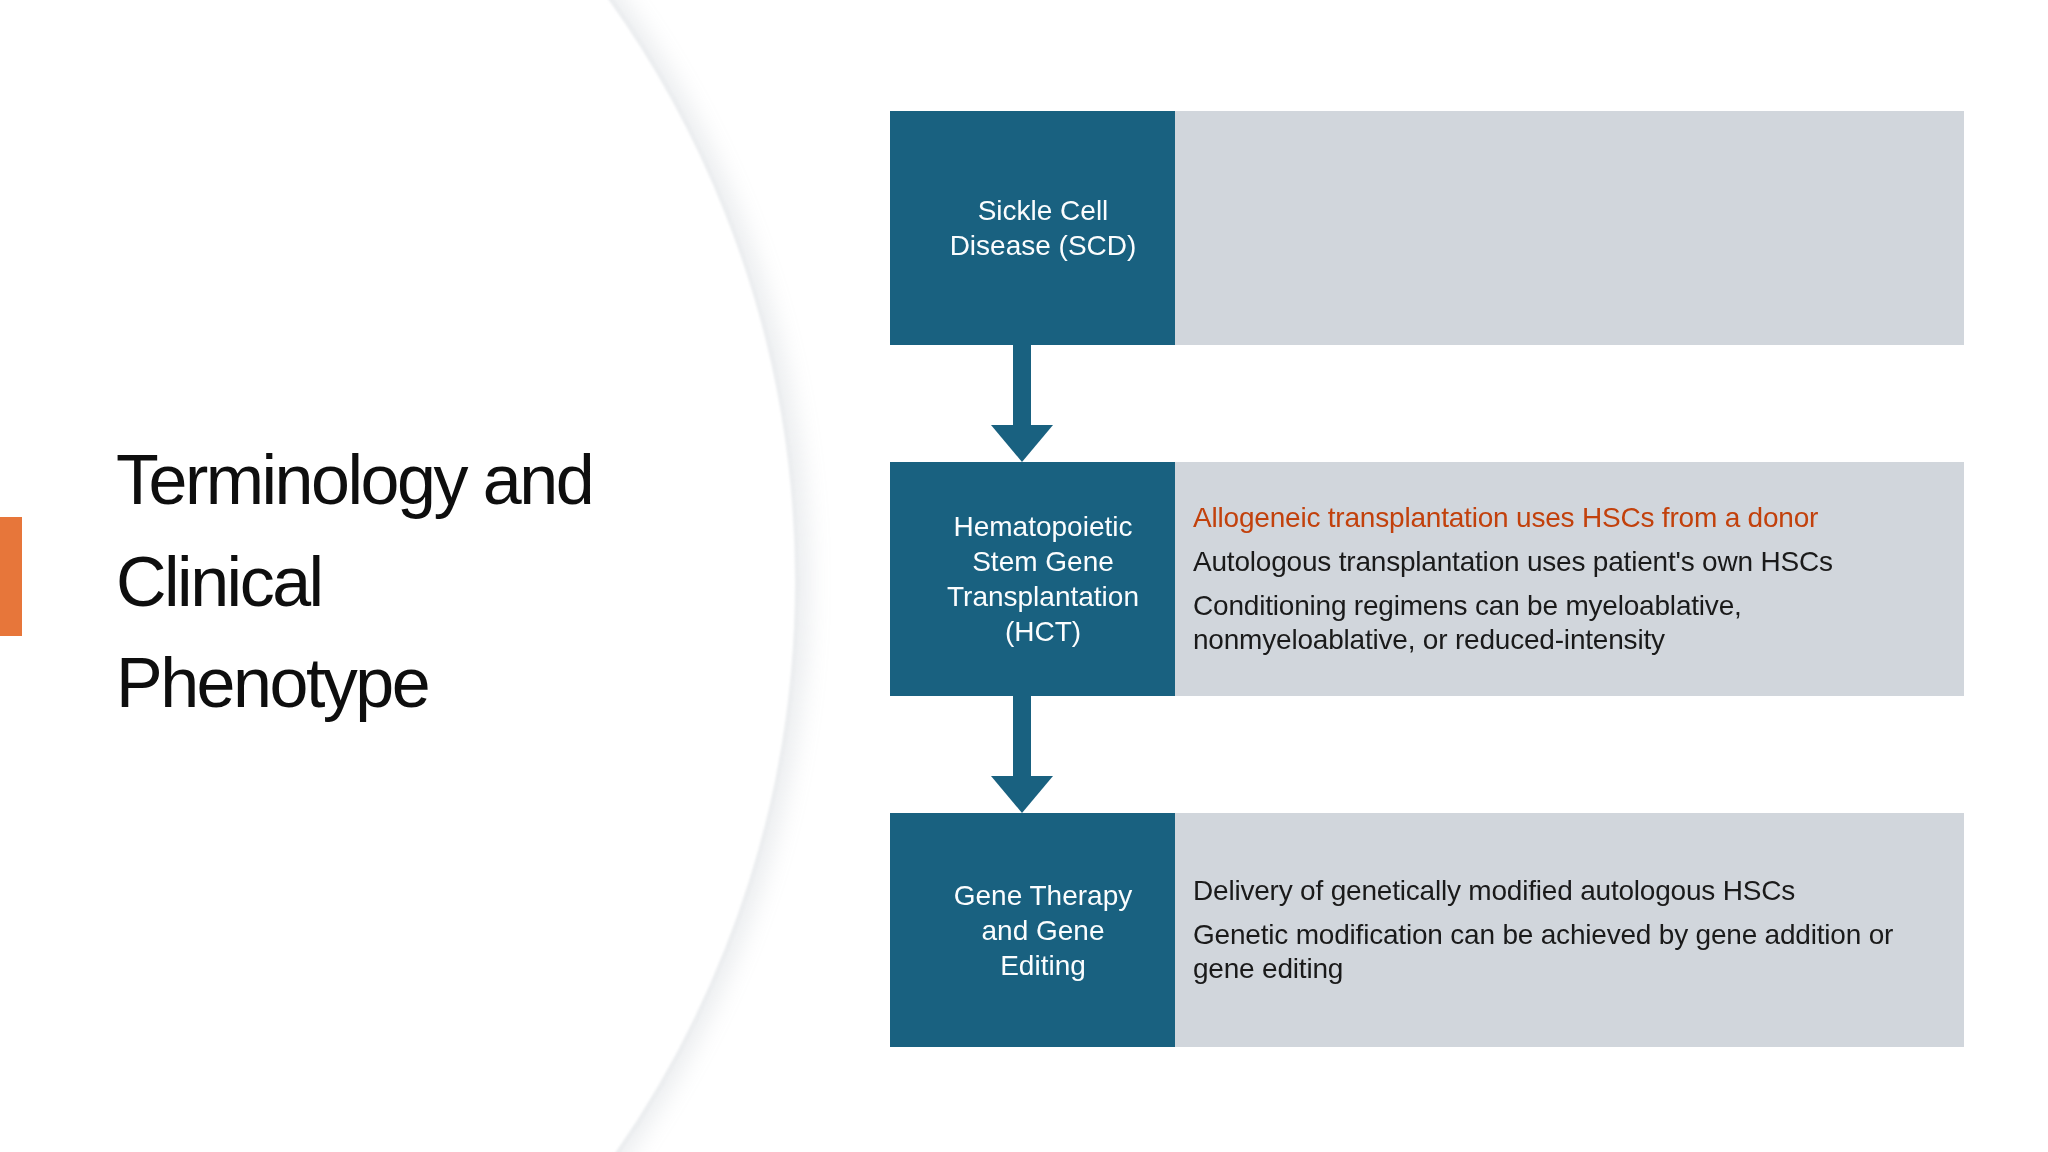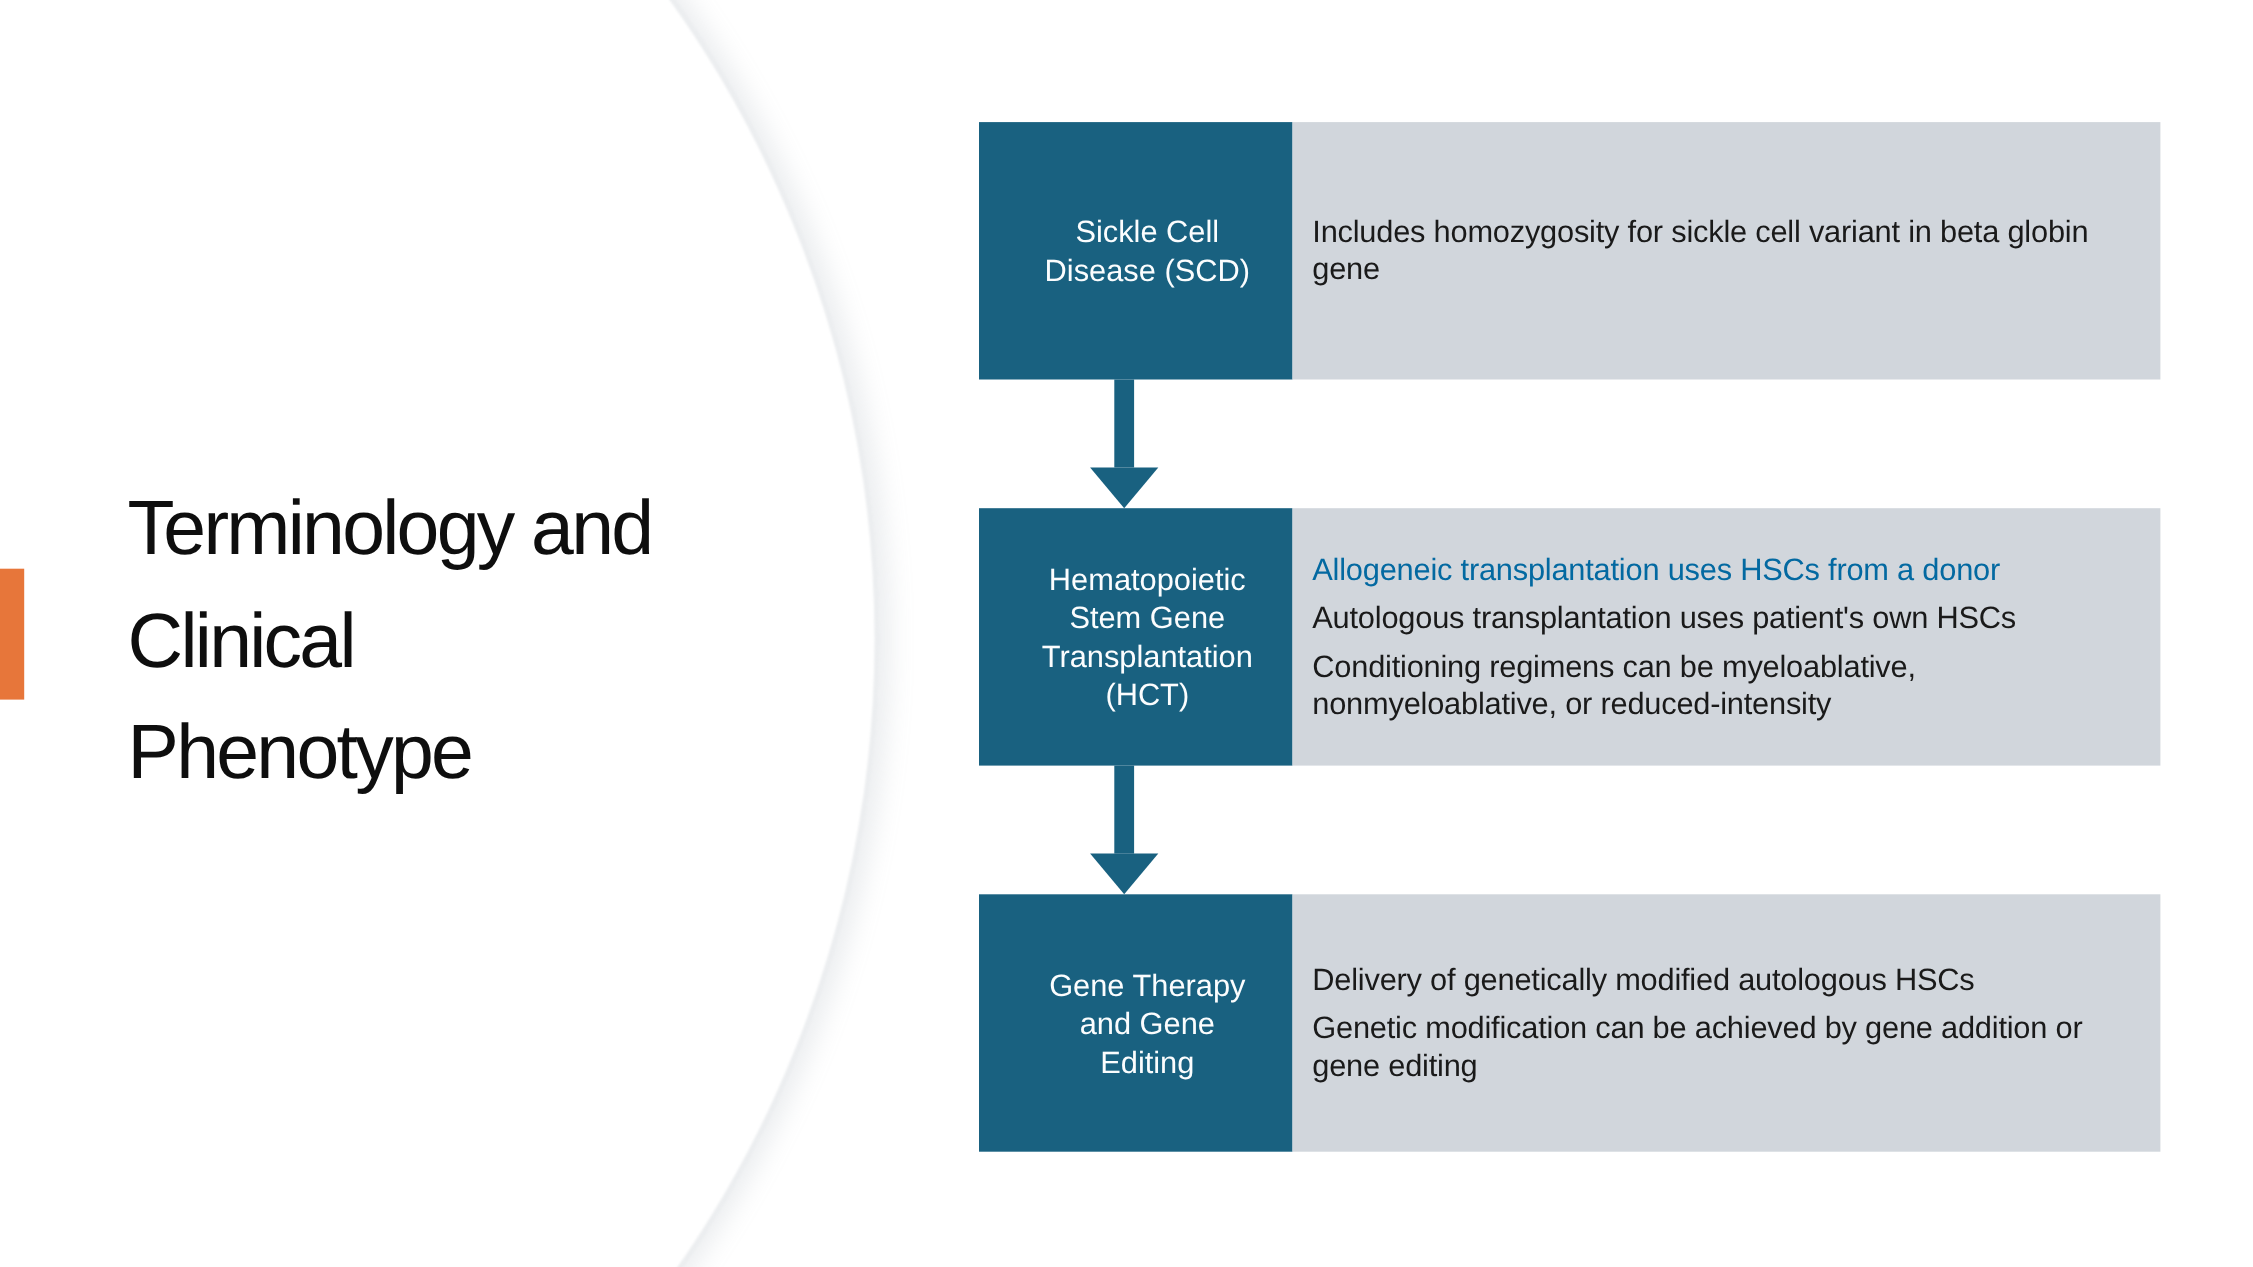--- a/index.html
+++ b/index.html
@@ -123,39 +123,37 @@
   <h1 class="title" style="color: rgb(14, 14, 14);">Terminology and
 Clinical
 Phenotype</h1>
   <div class="diagram" id="diagram">
   <div class="row">
     <div class="label-cell" style="background: rgb(25, 97, 128);">
       <div class="label-text" style="color: rgb(251, 253, 254);">Sickle Cell
 Disease (SCD)</div>
     </div>
     <div class="desc-cell" style="background: rgb(209, 214, 220);">
-          <p style="color: rgb(26, 26, 26);">Includes homozygosity for sickle cell variant in beta globin
-gene</p>
         </div>
   </div>
 
   <div class="arrow-gap">
     <div class="arrow-stem" style="background: rgb(25, 97, 128);"></div>
     <div class="arrow-head" style="border-top-color: rgb(25, 97, 128);"></div>
   </div>
 
   <div class="row">
     <div class="label-cell" style="background: rgb(25, 97, 128);">
       <div class="label-text" style="color: rgb(251, 253, 254);">Hematopoietic
 Stem Gene
 Transplantation
 (HCT)</div>
     </div>
     <div class="desc-cell" style="background: rgb(209, 214, 220);">
-          <p style="color: #0369a1;">Allogeneic transplantation uses HSCs from a donor</p>
+          <p style="color: #c2410c;">Allogeneic transplantation uses HSCs from a donor</p>
           <p style="color: rgb(26, 26, 26);">Autologous transplantation uses patient's own HSCs</p>
           <p style="color: rgb(26, 26, 26);">Conditioning regimens can be myeloablative,
 nonmyeloablative, or reduced-intensity</p>
         </div>
   </div>
 
   <div class="arrow-gap">
     <div class="arrow-stem" style="background: rgb(25, 97, 128);"></div>
     <div class="arrow-head" style="border-top-color: rgb(25, 97, 128);"></div>
   </div>

